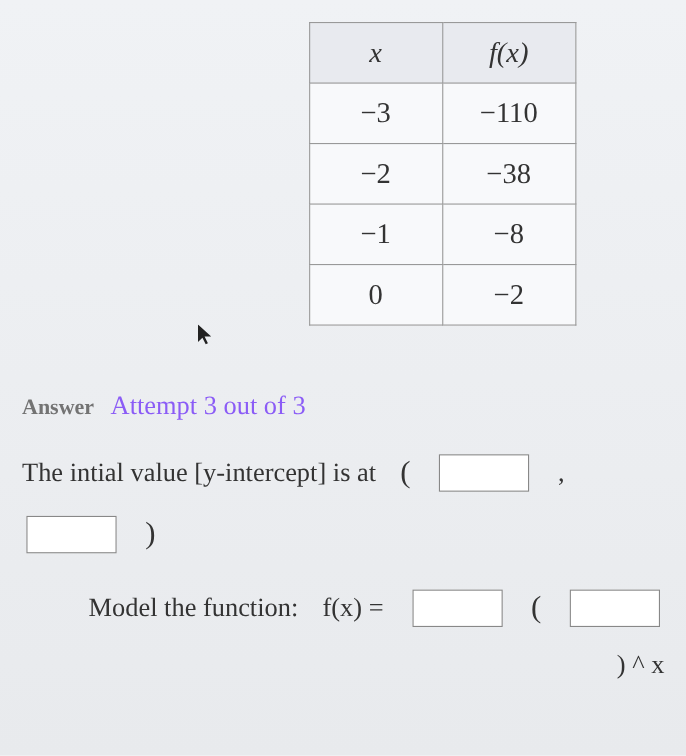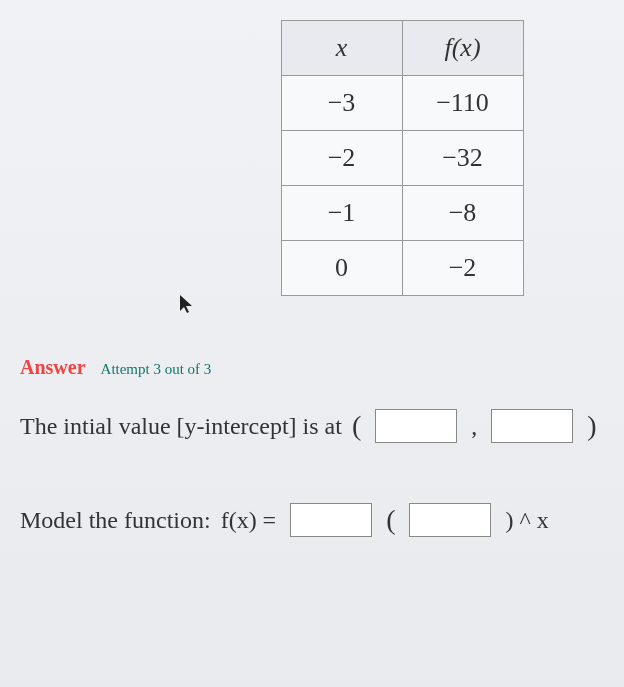--- a/index.html
+++ b/index.html
@@ -56,36 +56,36 @@
       margin-top: 60px;
     }
     
     .answer-header {
       margin-bottom: 30px;
       font-size: 20px;
     }
     
     .answer-label {
       font-weight: bold;
-      color: #ef4444;
+      color: #737373;
     }
     
     .attempt-text {
-      color: #0f766e;
-      font-size: 15px;
+      color: #8b5cf6;
+      font-size: 24px;
       margin-left: 10px;
     }
     
     .question-line {
       font-size: 24px;
       margin-bottom: 25px;
       display: flex;
       align-items: center;
       flex-wrap: wrap;
-      gap: 10px;
+      gap: 22px;
     }
     
     .input-box {
       display: inline-block;
       border: 1px solid #888;
       background: #fff;
       width: 70px;
       height: 32px;
       vertical-align: middle;
       margin: 0 4px;
@@ -97,21 +97,22 @@
     
     .math-italic {
       font-family: 'Times New Roman', serif;
     }
     
     .paren {
       font-size: 28px;
     }
     
     .model-line {
-      margin-top: 60px;
+      margin-top: 33px;
+      justify-content: flex-end;
     }
   </style>
 </head>
 <body>
 
 <div>
 
   <div class="table-container">
     <table>
       <thead>
@@ -120,21 +121,21 @@
           <th><span class="math-italic">f(x)</span></th>
         </tr>
       </thead>
       <tbody>
         <tr>
           <td>−3</td>
           <td>−110</td>
         </tr>
         <tr>
           <td>−2</td>
-          <td>−32</td>
+          <td>−38</td>
         </tr>
         <tr>
           <td>−1</td>
           <td>−8</td>
         </tr>
         <tr>
           <td>0</td>
           <td>−2</td>
         </tr>
       </tbody>

